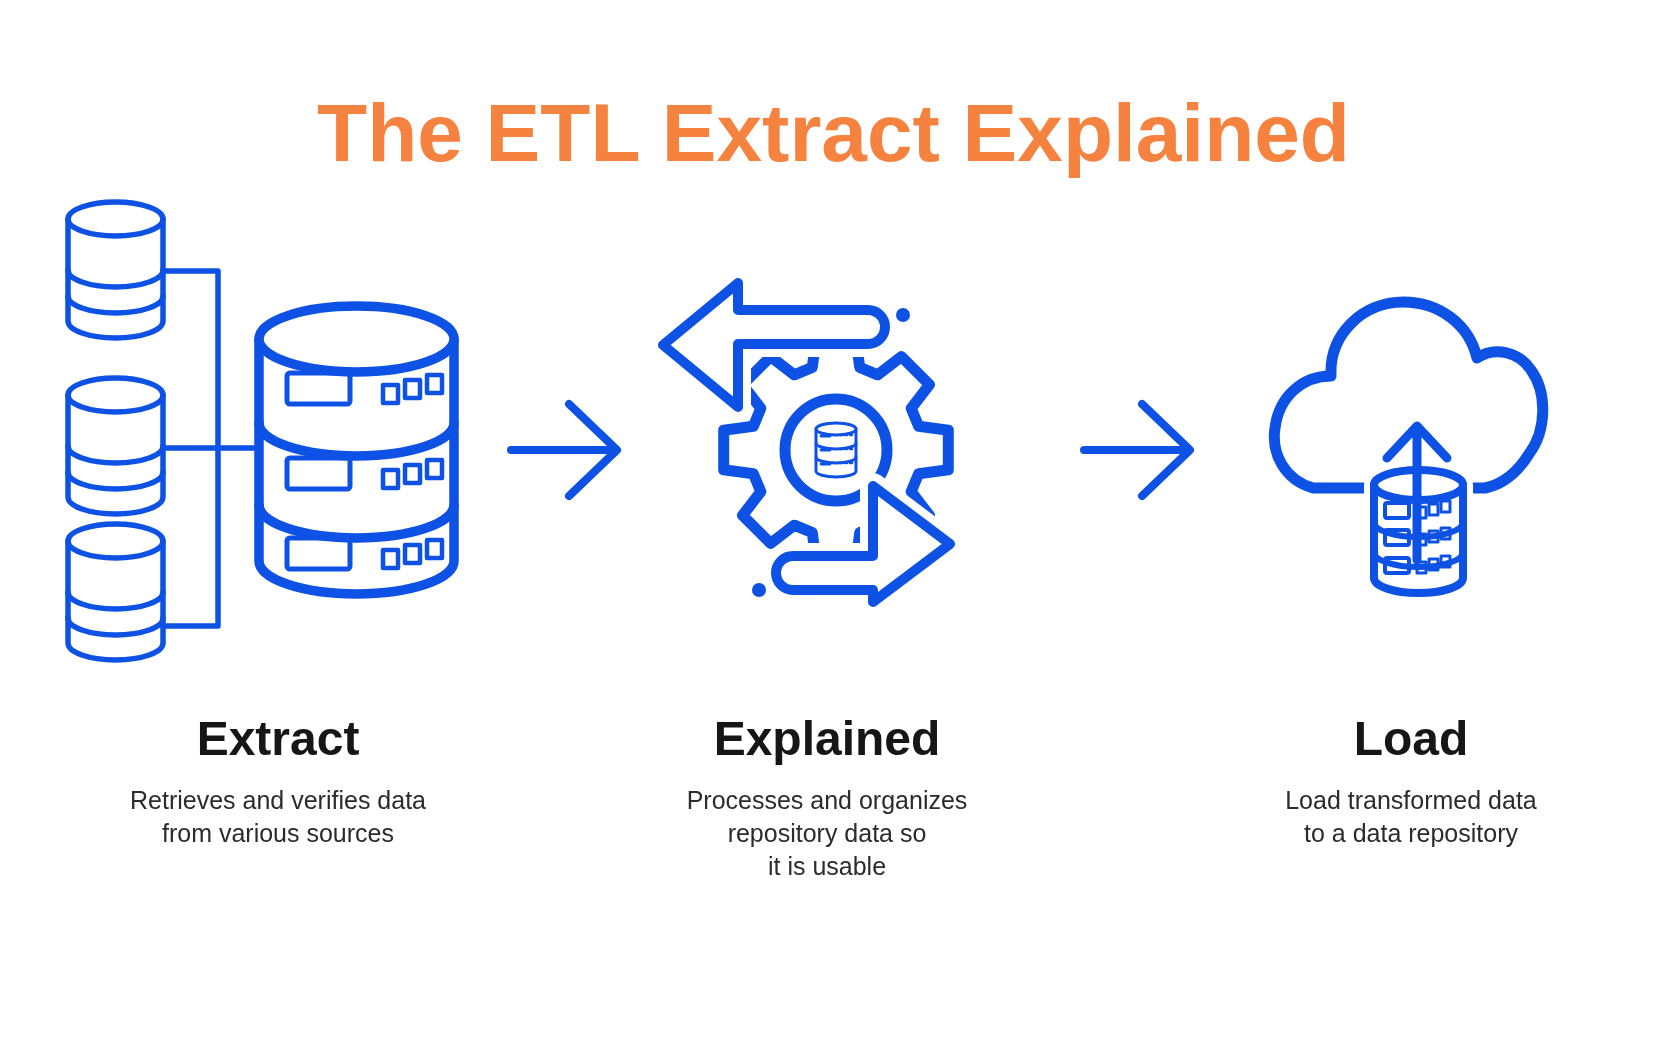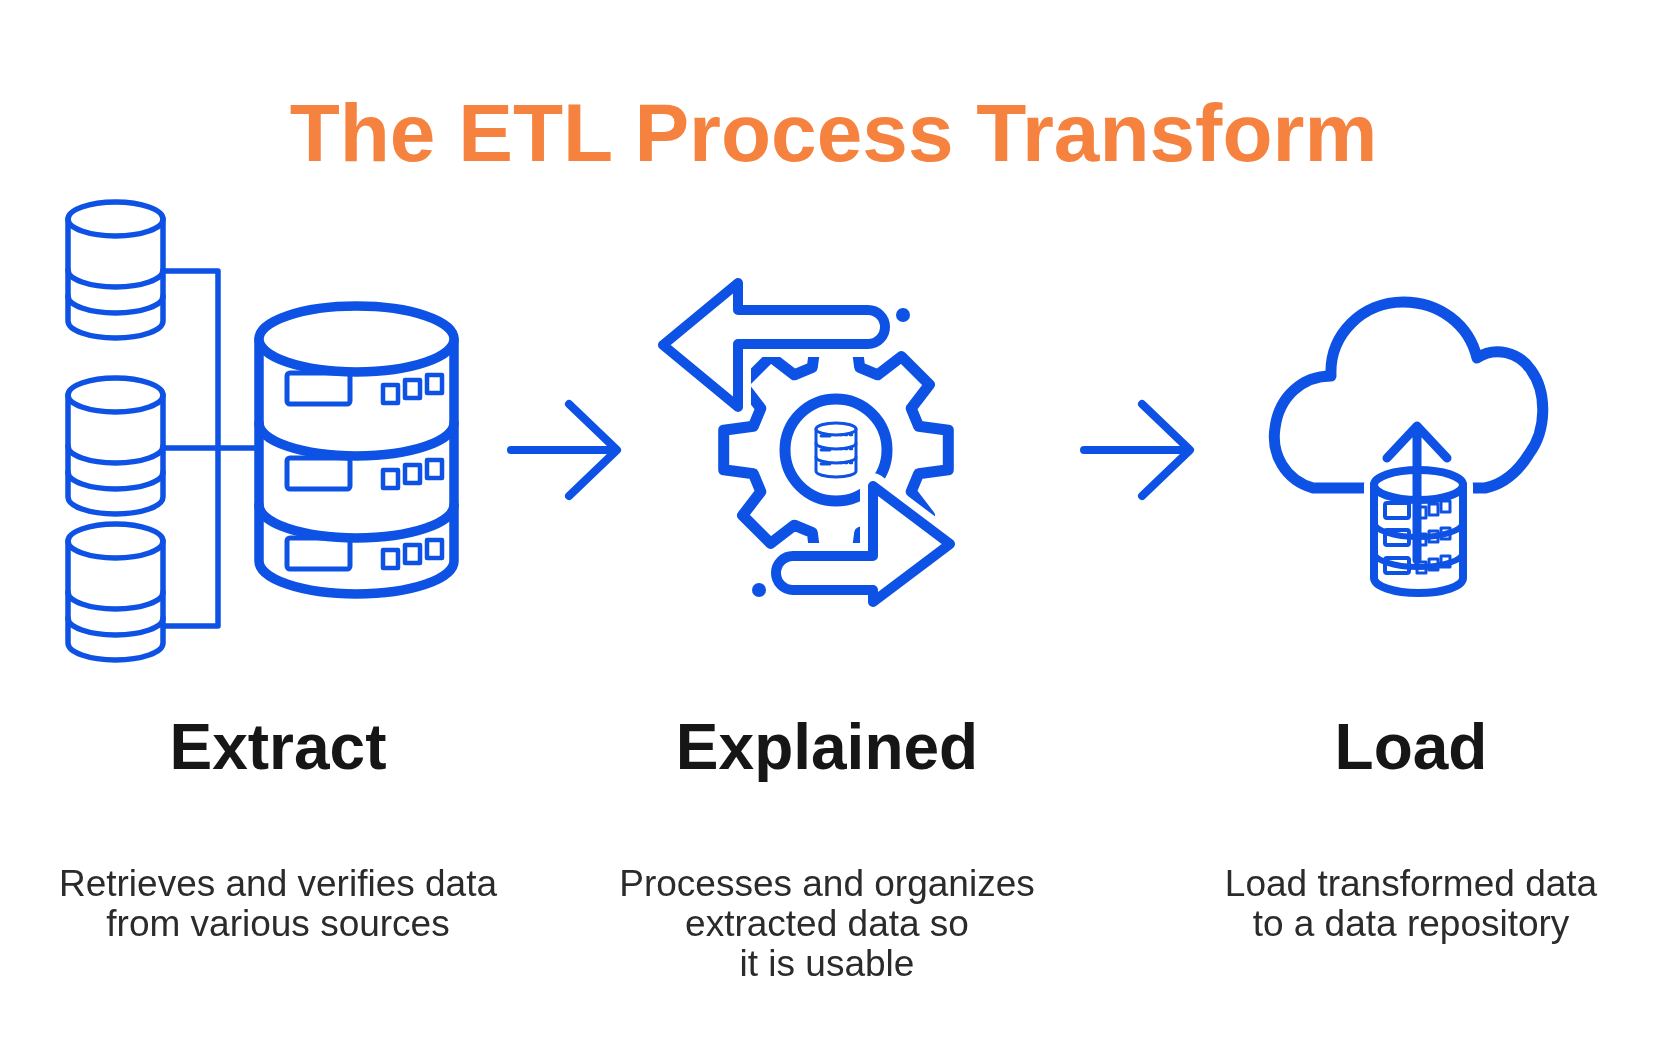--- a/index.html
+++ b/index.html
@@ -29,39 +29,39 @@
   .icon-load{left:1267px;top:282px;width:300px;height:320px}
   .flow-arrow{position:absolute;width:125px;height:104px;top:398px}
   .flow-arrow-1{left:505px}
   .flow-arrow-2{left:1078px}
   .col{position:absolute;width:500px;text-align:center}
   .col-1{left:28px}
   .col-2{left:577px}
   .col-3{left:1161px}
   .heading{
     position:absolute;top:715px;width:500px;
-    font-size:64px;font-weight:700;line-height:1;
+    font-size:48px;font-weight:700;line-height:1;
     color:var(--heading-text);
   }
   .desc{
-    position:absolute;top:864px;width:500px;
-    font-size:37px;line-height:40px;
+    position:absolute;top:784px;width:500px;
+    font-size:25px;line-height:33px;
     color:var(--body-text);
     white-space:pre-line;
   }
   
   .b{stroke:var(--icon-blue);fill:none;stroke-linejoin:round;stroke-linecap:round}
   .bw{stroke:var(--icon-blue);fill:#fff;stroke-linejoin:round;stroke-linecap:round}
   .bf{fill:var(--icon-blue);stroke:none}
   .halo{stroke:#fff;fill:#fff;stroke-linejoin:round;stroke-linecap:round}
 </style>
 </head>
 <body>
 
-<div class="title">The ETL Process Transform</div>
+<div class="title">The ETL Extract Explained</div>
 
 <svg class="icon icon-extract" viewBox="0 0 400 470" role="img">
   <defs>
     <g id="smallcyl">
       <path class="b" stroke-width="5.5" d="M5,26 V128 A47.5,17 0 0 0 100,128 V26"></path>
       <ellipse class="b" stroke-width="5.5" cx="52.5" cy="26" rx="47.5" ry="17"></ellipse>
       <path class="b" stroke-width="5.5" d="M5,77 A47.5,17 0 0 0 100,77"></path>
       <path class="b" stroke-width="5.5" d="M5,103 A47.5,17 0 0 0 100,103"></path>
     </g>
     <g id="bigband">
@@ -158,21 +158,21 @@
 
 <div class="col col-1">
   <div class="heading">Extract</div>
   <div class="desc">Retrieves and verifies data
 from various sources</div>
 </div>
 
 <div class="col col-2">
   <div class="heading">Explained</div>
   <div class="desc">Processes and organizes
-extracted data so
+repository data so
 it is usable</div>
 </div>
 
 <div class="col col-3">
   <div class="heading">Load</div>
   <div class="desc">Load transformed data
 to a data repository</div>
 </div>
 
 </body></html>

